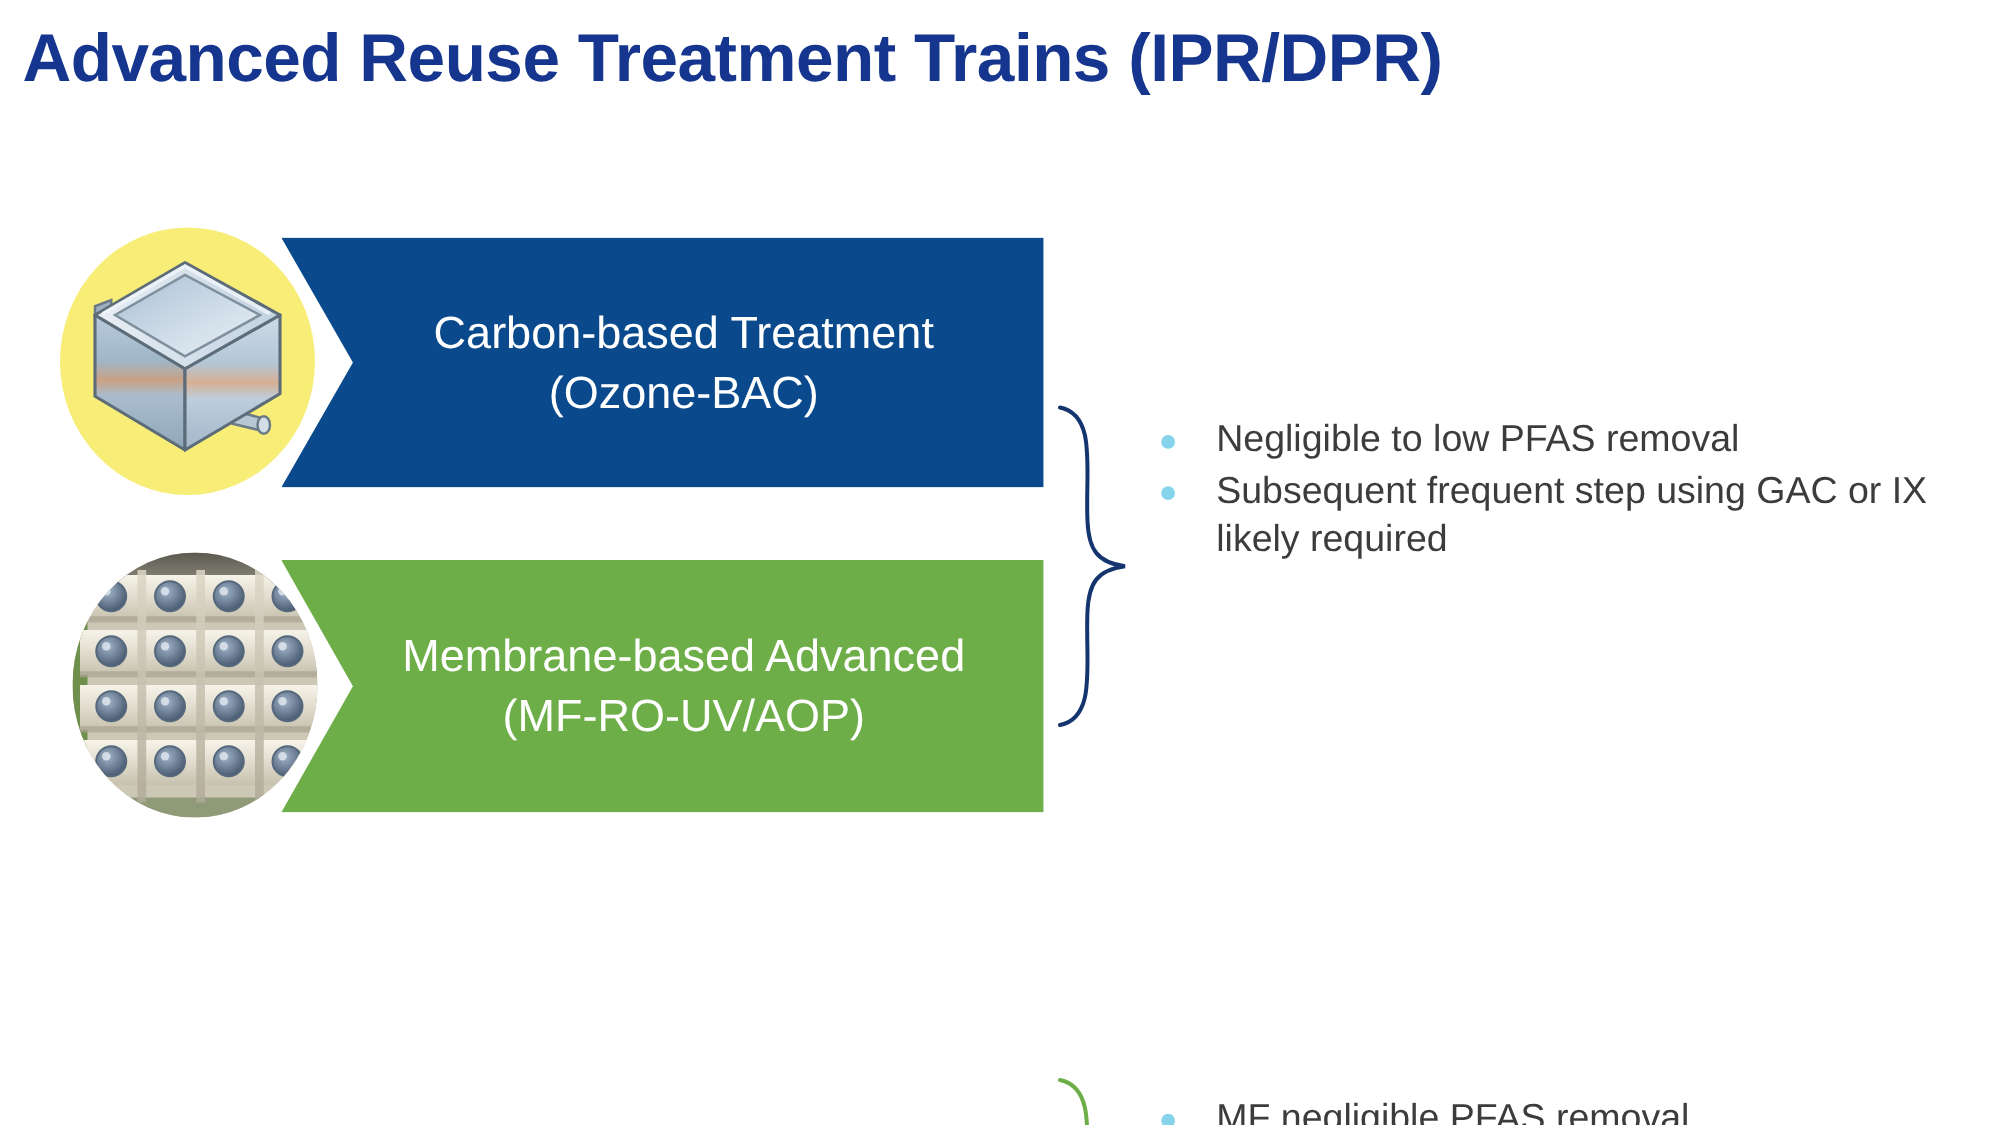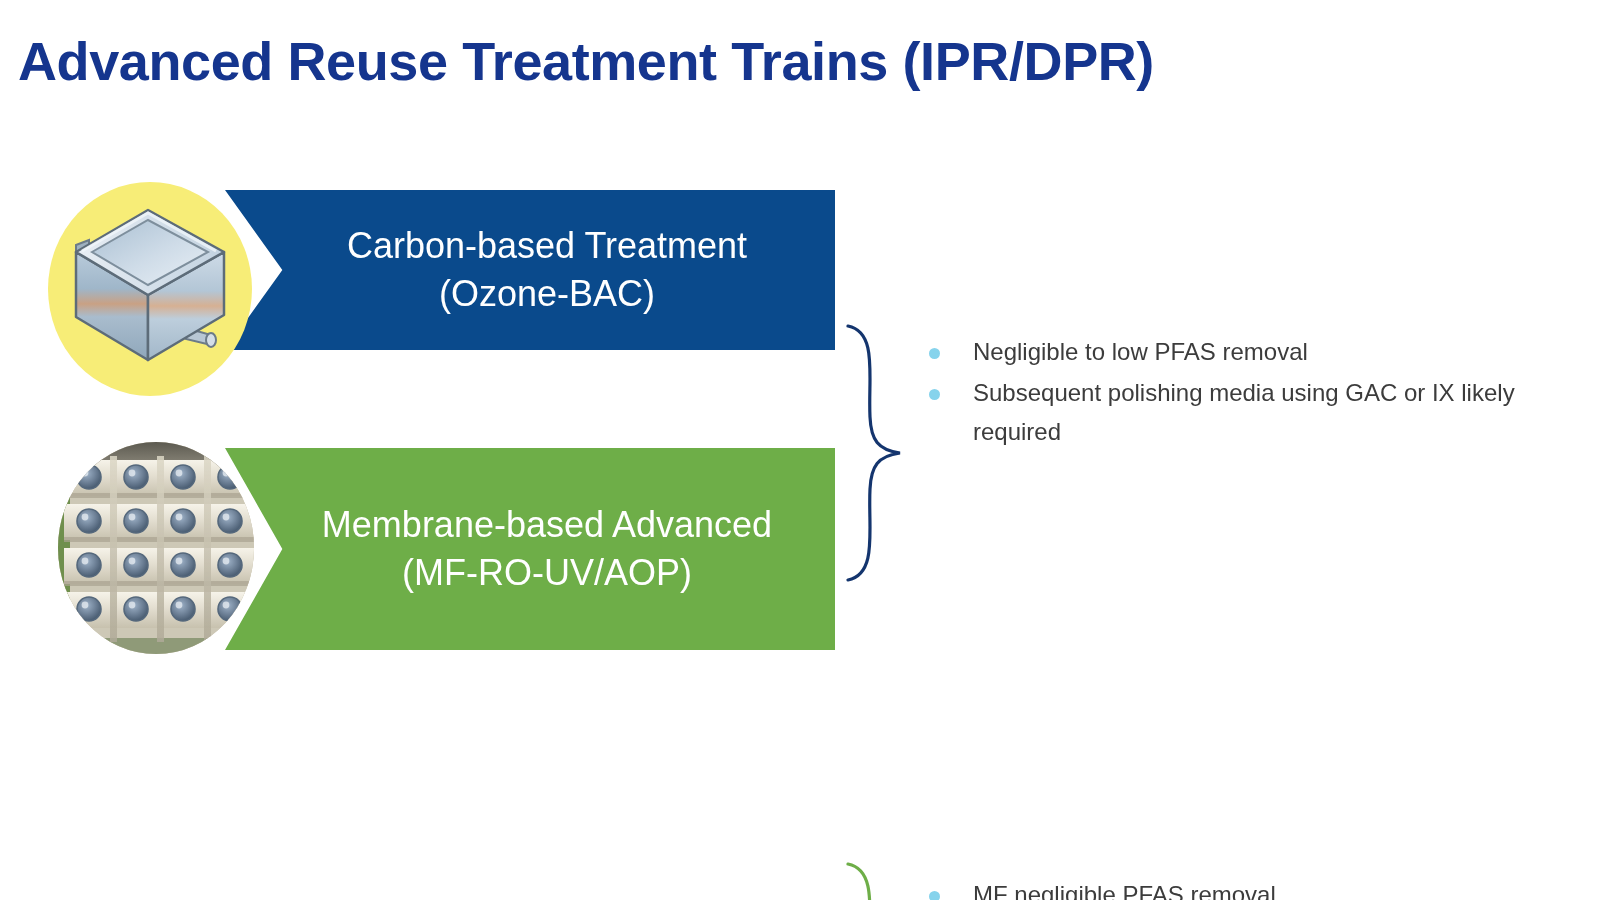--- a/index.html
+++ b/index.html
@@ -13,21 +13,21 @@
     position: relative;
     overflow: hidden;
     font-family: "Liberation Sans", sans-serif;
     -webkit-font-smoothing: antialiased;
   }
 
   
   #page-title {
     position: absolute;
     left: 18px;
-    top: 32px;
+    top: 18px;
     font-size: 54px;
     font-weight: bold;
     color: #15358E;
     letter-spacing: -0.4px;
     white-space: nowrap;
     line-height: 1.1;
   }
 
   
   .row {
@@ -46,21 +46,21 @@
     display: flex;
     align-items: center;
     justify-content: center;
     box-sizing: border-box;
     padding: 4px 26px 4px 60px;
     -webkit-clip-path: polygon(0% 0%, 100% 0%, 100% 100%, 0% 100%, 9.4% 50%);
     clip-path: polygon(0% 0%, 100% 0%, 100% 100%, 0% 100%, 9.4% 50%);
   }
   #banner-carbon {
     top: 20px;
-    height: 160px;
+    height: 200px;
     background: #0A4A8C;
     justify-content: flex-end;
   }
   #banner-membrane {
     top: 16px;
     height: 202px;
     background: #6EAE48;
   }
   .banner-label {
     color: #ffffff;
@@ -110,21 +110,21 @@
     margin: 0;
     padding: 0;
   }
   #bullets-carbon   { top: 162px; }
   #bullets-membrane { top: 443px; }
 
   .bullets li {
     position: relative;
     padding-left: 55px;
     margin: 0 0 1px 0;
-    font-size: 24px;
+    font-size: 30px;
     line-height: 39.5px;
     color: #3C3C3C;
   }
   .bullets li .dot {
     position: absolute;
     left: 11px;
     top: 16px;
     width: 11px;
     height: 11px;
     border-radius: 50%;
@@ -196,21 +196,21 @@
     </svg>
   </div>
 
   <ul class="bullets" id="bullets-carbon">
     <li>
       <span class="dot"></span>
       <span>Negligible to low PFAS removal</span>
     </li>
     <li>
       <span class="dot"></span>
-      <span>Subsequent polishing media using GAC or IX likely required</span>
+      <span>Subsequent frequent step using GAC or IX likely required</span>
     </li>
   </ul>
 </div>
 
 <div class="row" id="row-membrane">
 
   <div class="banner" id="banner-membrane">
     <span class="banner-label">Membrane-based Advanced (MF-RO-UV/AOP)</span>
   </div>
 

